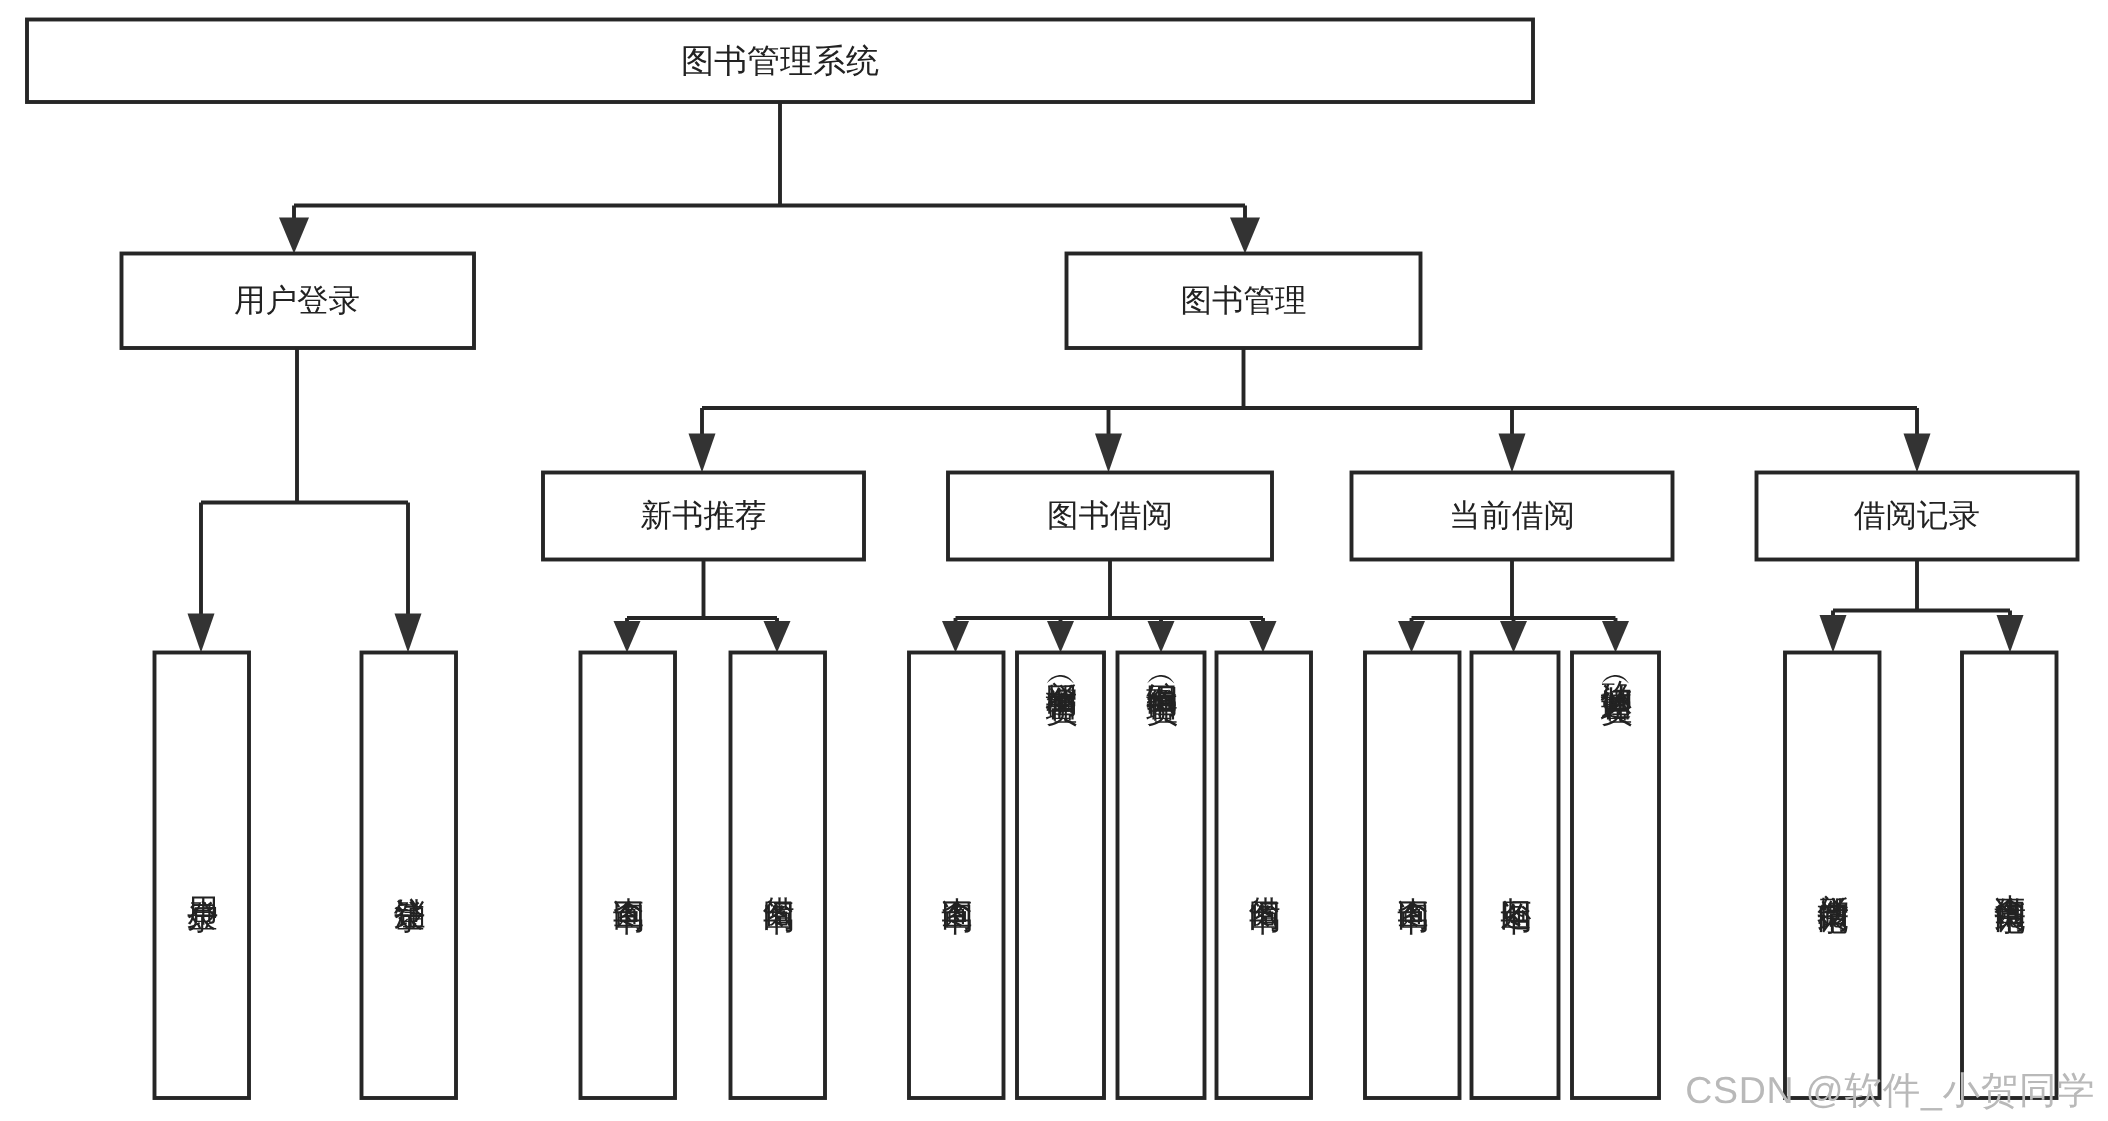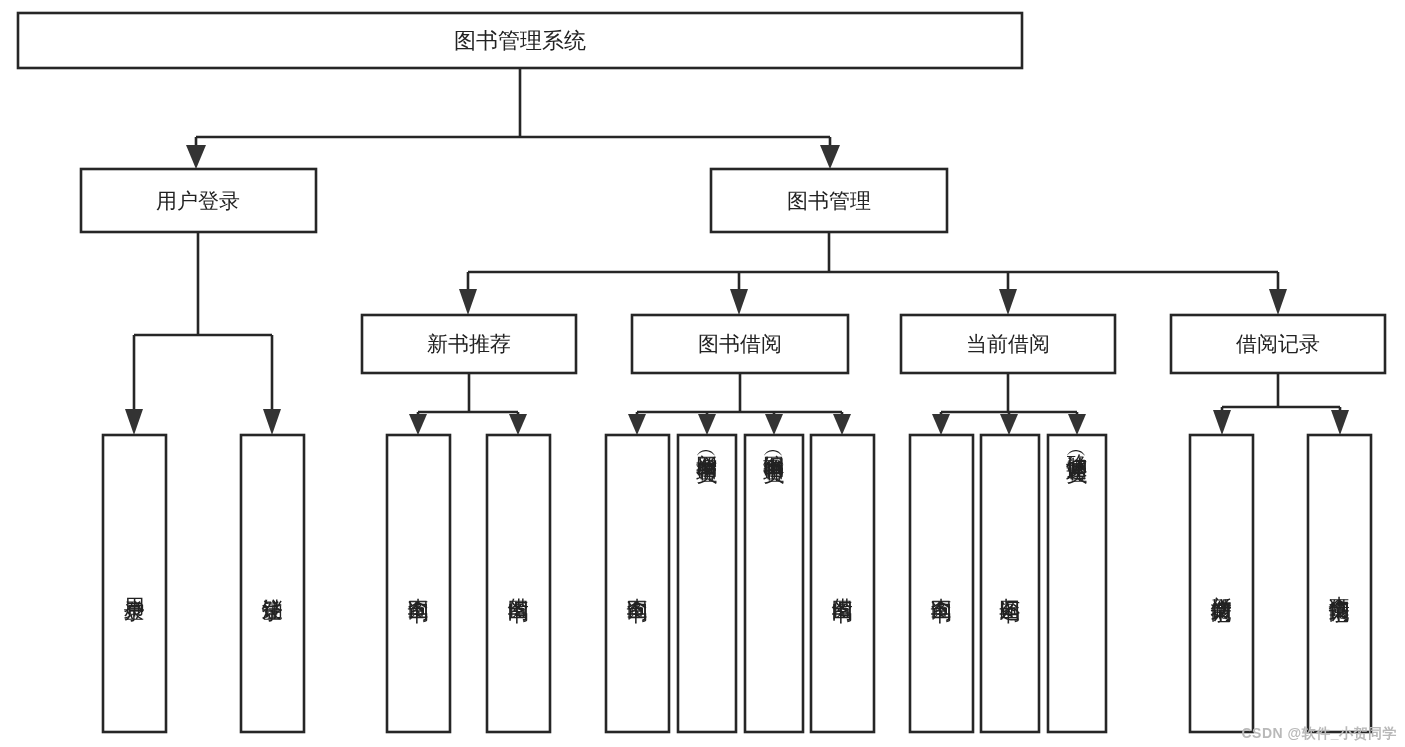--- a/index.html
+++ b/index.html
@@ -66,25 +66,24 @@
     line-height: 1.02;
     color: #222222;
     letter-spacing: 1.5px;
     white-space: nowrap;
   }
   #watermark {
     position: absolute;
     right: 8px;
     bottom: 4px;
     font-family: "Liberation Sans", "DejaVu Sans", sans-serif;
-    font-size: 14px;
+    font-size: 25px;
     color: #b9b9b9;
     white-space: nowrap;
     letter-spacing: 0.5px;
-    font-weight: bold;
   }
 </style>
 </head>
 <body>
 
 <div id="diagram-root">
 
   <svg id="flow-svg" viewBox="0 0 1405 747">
 
     <g>

